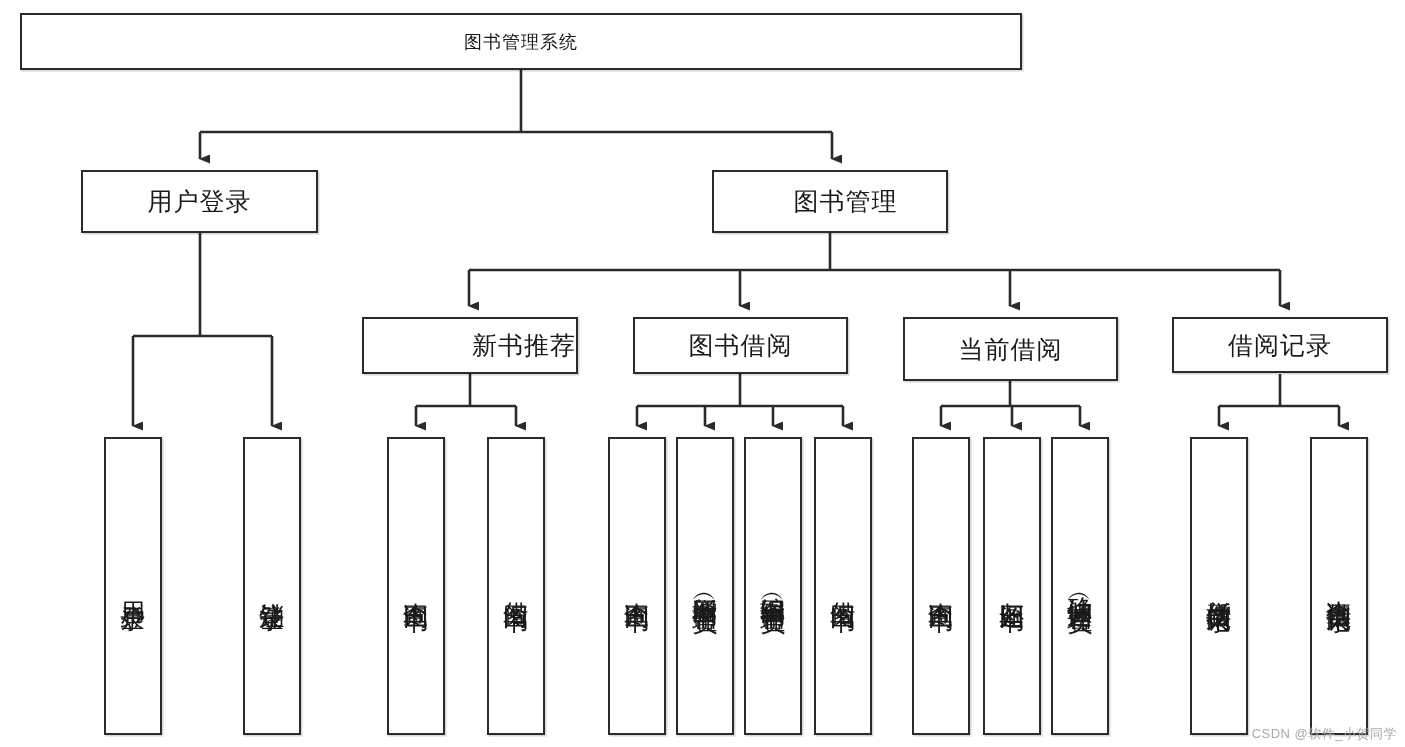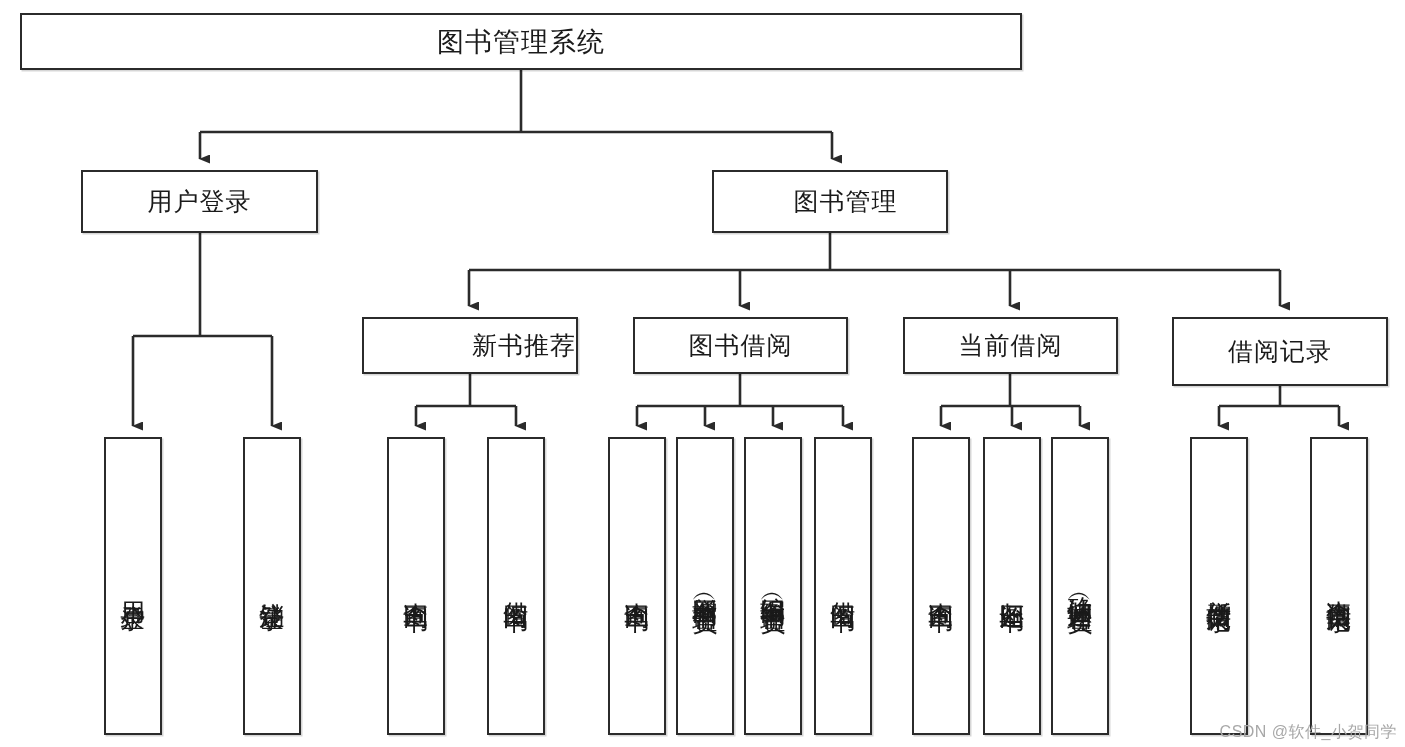--- a/index.html
+++ b/index.html
@@ -47,28 +47,28 @@
     padding: 6px 0;
     align-items: center;
     justify-content: center;
   }
   .node.vert .vlabel {
     writing-mode: vertical-rl;
     text-orientation: upright;
     white-space: nowrap;
   }
   .node.root {
-    font-size: 27px;
+    font-size: 18px;
     text-align: center;
   }
   .watermark {
     position: absolute;
     right: 8px;
     bottom: 4px;
-    font-size: 16px;
+    font-size: 13px;
     color: #a8a8a8;
     letter-spacing: 0.5px;
     white-space: nowrap;
   }
 </style>
 </head>
 <body>
 
 <div id="canvas">
 
@@ -132,24 +132,24 @@
   <div class="node horiz" id="n-l2-1" style="left: 712px; top: 170px; width: 236px; height: 63px; padding-left: 31px;">
     <span>图书管理</span>
   </div>
 
   <div class="node horiz" id="n-l3-0" style="left: 362px; top: 317px; width: 216px; height: 57px; justify-content: flex-end;">
     <span>新书推荐</span>
   </div>
   <div class="node horiz" id="n-l3-1" style="left: 633px; top: 317px; width: 215px; height: 57px;">
     <span>图书借阅</span>
   </div>
-  <div class="node horiz" id="n-l3-2" style="left: 903px; top: 317px; width: 215px; height: 57px;">
+  <div class="node horiz" id="n-l3-2" style="left: 903px; top: 317px; width: 215px; height: 64px;">
     <span>当前借阅</span>
   </div>
-  <div class="node horiz" id="n-l3-3" style="left: 1172px; top: 317px; width: 216px; height: 69px;">
+  <div class="node horiz" id="n-l3-3" style="left: 1172px; top: 317px; width: 216px; height: 56px;">
     <span>借阅记录</span>
   </div>
 
   <div class="node vert" id="n-lf-0" style="left: 104px; top: 437px; width: 58px; height: 298px;">
     <span class="vlabel">用户登录</span>
   </div>
   <div class="node vert" id="n-lf-1" style="left: 243px; top: 437px; width: 58px; height: 298px;">
     <span class="vlabel">注销登录</span>
   </div>
   <div class="node vert" id="n-lf-2" style="left: 387px; top: 437px; width: 58px; height: 298px;">

